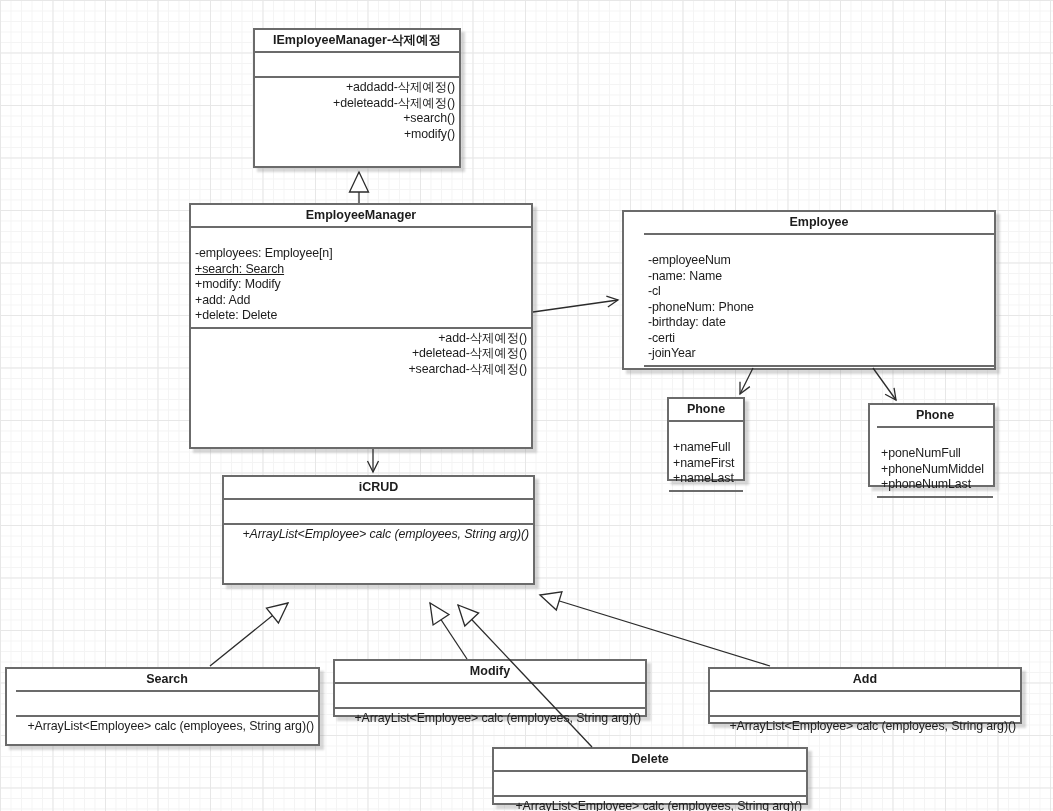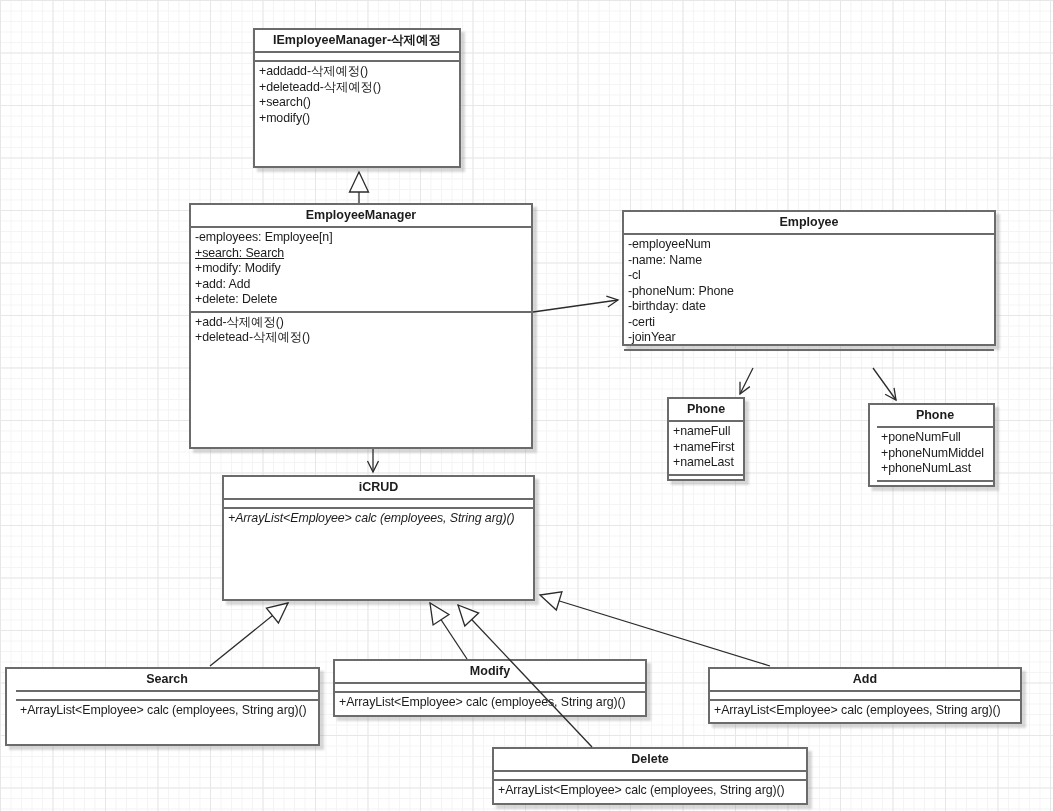--- a/index.html
+++ b/index.html
@@ -24,23 +24,23 @@
     border:2px solid #6b6b6b;
     box-shadow:4px 4px 2px rgba(140,140,140,0.35);
     display:flex; flex-direction:column;
   }
   .uml-title{
     flex:0 0 auto; text-align:center; font-weight:700;
     font-size:12.5px; line-height:15px; padding:3px 2px 3px;
     border-bottom:2px solid #6b6b6b; white-space:nowrap; overflow:hidden;
   }
   .compartment{ flex:0 0 auto; padding:2px 0 3px; }
-  .compartment.divided{ border-bottom:2px solid #6b6b6b; }
+  .compartment.divided{ border-bottom:2px solid #6b6b6b;margin-top:16px; }
   .compartment.empty{ padding:0; height:9px; }
-  .compartment.grow{ flex:1 1 auto; }
+  .compartment.grow{ flex:1 1 auto;text-align:right; }
   .row{
     font-size:12.4px; line-height:15.5px; padding:0 4px;
     white-space:nowrap; letter-spacing:-0.1px;
   }
   .row.u{ text-decoration:underline; }
   .row.it{ font-style:italic; }
   svg.connectors{ position:absolute; left:0; top:0; z-index:5; pointer-events:none; }
   svg.connectors .connector{ pointer-events:stroke; }
 </style>
 </head>
@@ -64,24 +64,25 @@
     <div class="compartment divided">
       <div class="row">-employees: Employee[n]</div>
       <div class="row u">+search: Search</div>
       <div class="row">+modify: Modify</div>
       <div class="row">+add: Add</div>
       <div class="row">+delete: Delete</div>
     </div>
     <div class="compartment grow">
       <div class="row">+add-삭제예정()</div>
       <div class="row">+deletead-삭제예정()</div>
+      <div class="row">+searchad-삭제예정()</div>
     </div>
   </div>
 
-  <div class="uml-class" style="left:622px;top:210px;width:374px;height:136px;">
+  <div class="uml-class" style="left:622px;top:210px;width:374px;height:160px;padding-left:20px;">
     <div class="uml-title">Employee</div>
     <div class="compartment divided">
       <div class="row">-employeeNum</div>
       <div class="row">-name: Name</div>
       <div class="row">-cl</div>
       <div class="row">-phoneNum: Phone</div>
       <div class="row">-birthday: date</div>
       <div class="row">-certi</div>
       <div class="row">-joinYear</div>
     </div>
@@ -101,21 +102,21 @@
   <div class="uml-class" style="left:868px;top:403px;width:127px;height:84px;padding-left:7px;">
     <div class="uml-title">Phone</div>
     <div class="compartment divided">
       <div class="row">+poneNumFull</div>
       <div class="row">+phoneNumMiddel</div>
       <div class="row">+phoneNumLast</div>
     </div>
     <div class="compartment grow"></div>
   </div>
 
-  <div class="uml-class" style="left:222px;top:475px;width:313px;height:126px;">
+  <div class="uml-class" style="left:222px;top:475px;width:313px;height:110px;">
     <div class="uml-title">iCRUD</div>
     <div class="compartment empty divided"></div>
     <div class="compartment grow">
       <div class="row it">+ArrayList&lt;Employee&gt; calc (employees, String arg)()</div>
     </div>
   </div>
 
   <div class="uml-class" style="left:5px;top:667px;width:315px;height:79px;padding-left:9px;">
     <div class="uml-title">Search</div>
     <div class="compartment empty divided"></div>

